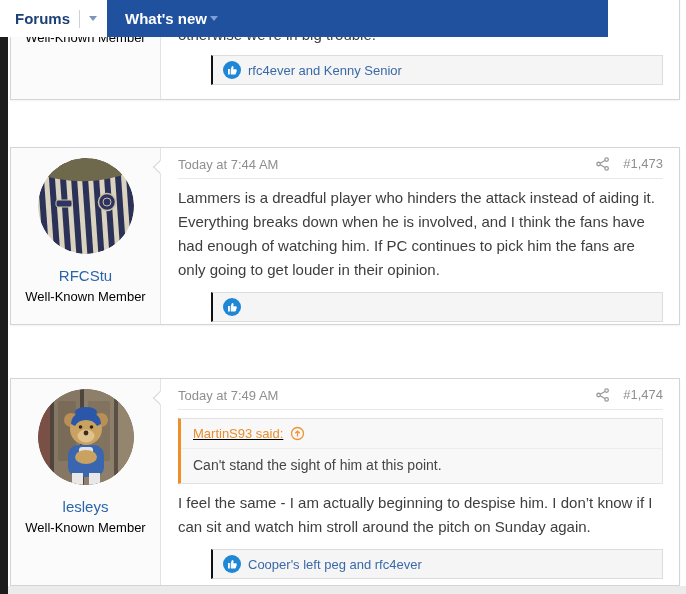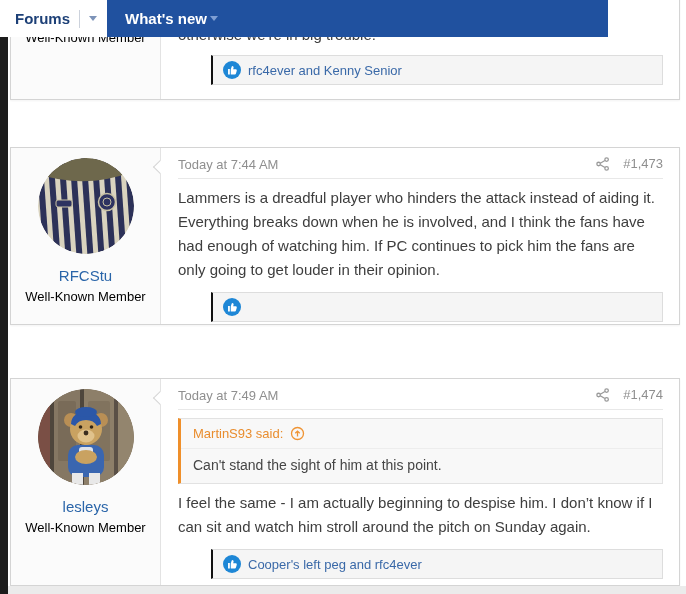--- a/index.html
+++ b/index.html
@@ -31,21 +31,21 @@
   .post-header { display:flex; align-items:center; justify-content:space-between; padding-bottom:6px; border-bottom:1px solid #e8e8e8; }
   .dt { font-size:13px; color:#8f8f8f; cursor:pointer; }
   .header-right { display:flex; align-items:flex-start; gap:12px; }
   .share-icon { cursor:pointer; display:block; }
   .post-num { font-size:13px; color:#8f8f8f; cursor:pointer; }
   .post-body { margin-top:7px; font-size:15px; line-height:24px; color:#3e3e3e; }
   .likes-bar { margin-top:10px; background:#f5f5f5; border:1px solid #dddddd; border-left:2px solid #111111; padding:5px 10px; display:flex; align-items:center; gap:7px;margin-left:33px; }
   .like-icon { flex:0 0 18px; display:block; }
   .likes-text { font-size:13px; color:#3a69a8; cursor:pointer; }
   .quote { margin-top:8px; background:#f8f8f8; border:1px solid #e2e2e2; border-left:3px solid #ef8f2a; }
-  .quote-head { display:flex; align-items:center; gap:7px; padding:7px 12px; border-bottom:1px solid #ededed; cursor:pointer; }
+  .quote-head { display:flex; align-items:center; gap:7px; padding:7px 12px; border-bottom:1px solid #ededed; cursor:pointer;text-decoration:underline; }
   .quote-attr { font-size:13px; color:#e98d2e; }
   .quote-body { padding:8px 12px 10px 12px; font-size:14px; color:#454545; }
 
   
   .post-partial { top:-62px; height:162px; border-top:none; }
   .post-partial .avatar-cell { justify-content:flex-end; padding-bottom:54px; }
   .post-partial .msg-cell { justify-content:flex-end; }
   .post-partial .post-body { margin:0 0 8px 0; }
   .post-partial .likes-bar { margin-top:0; }
 

